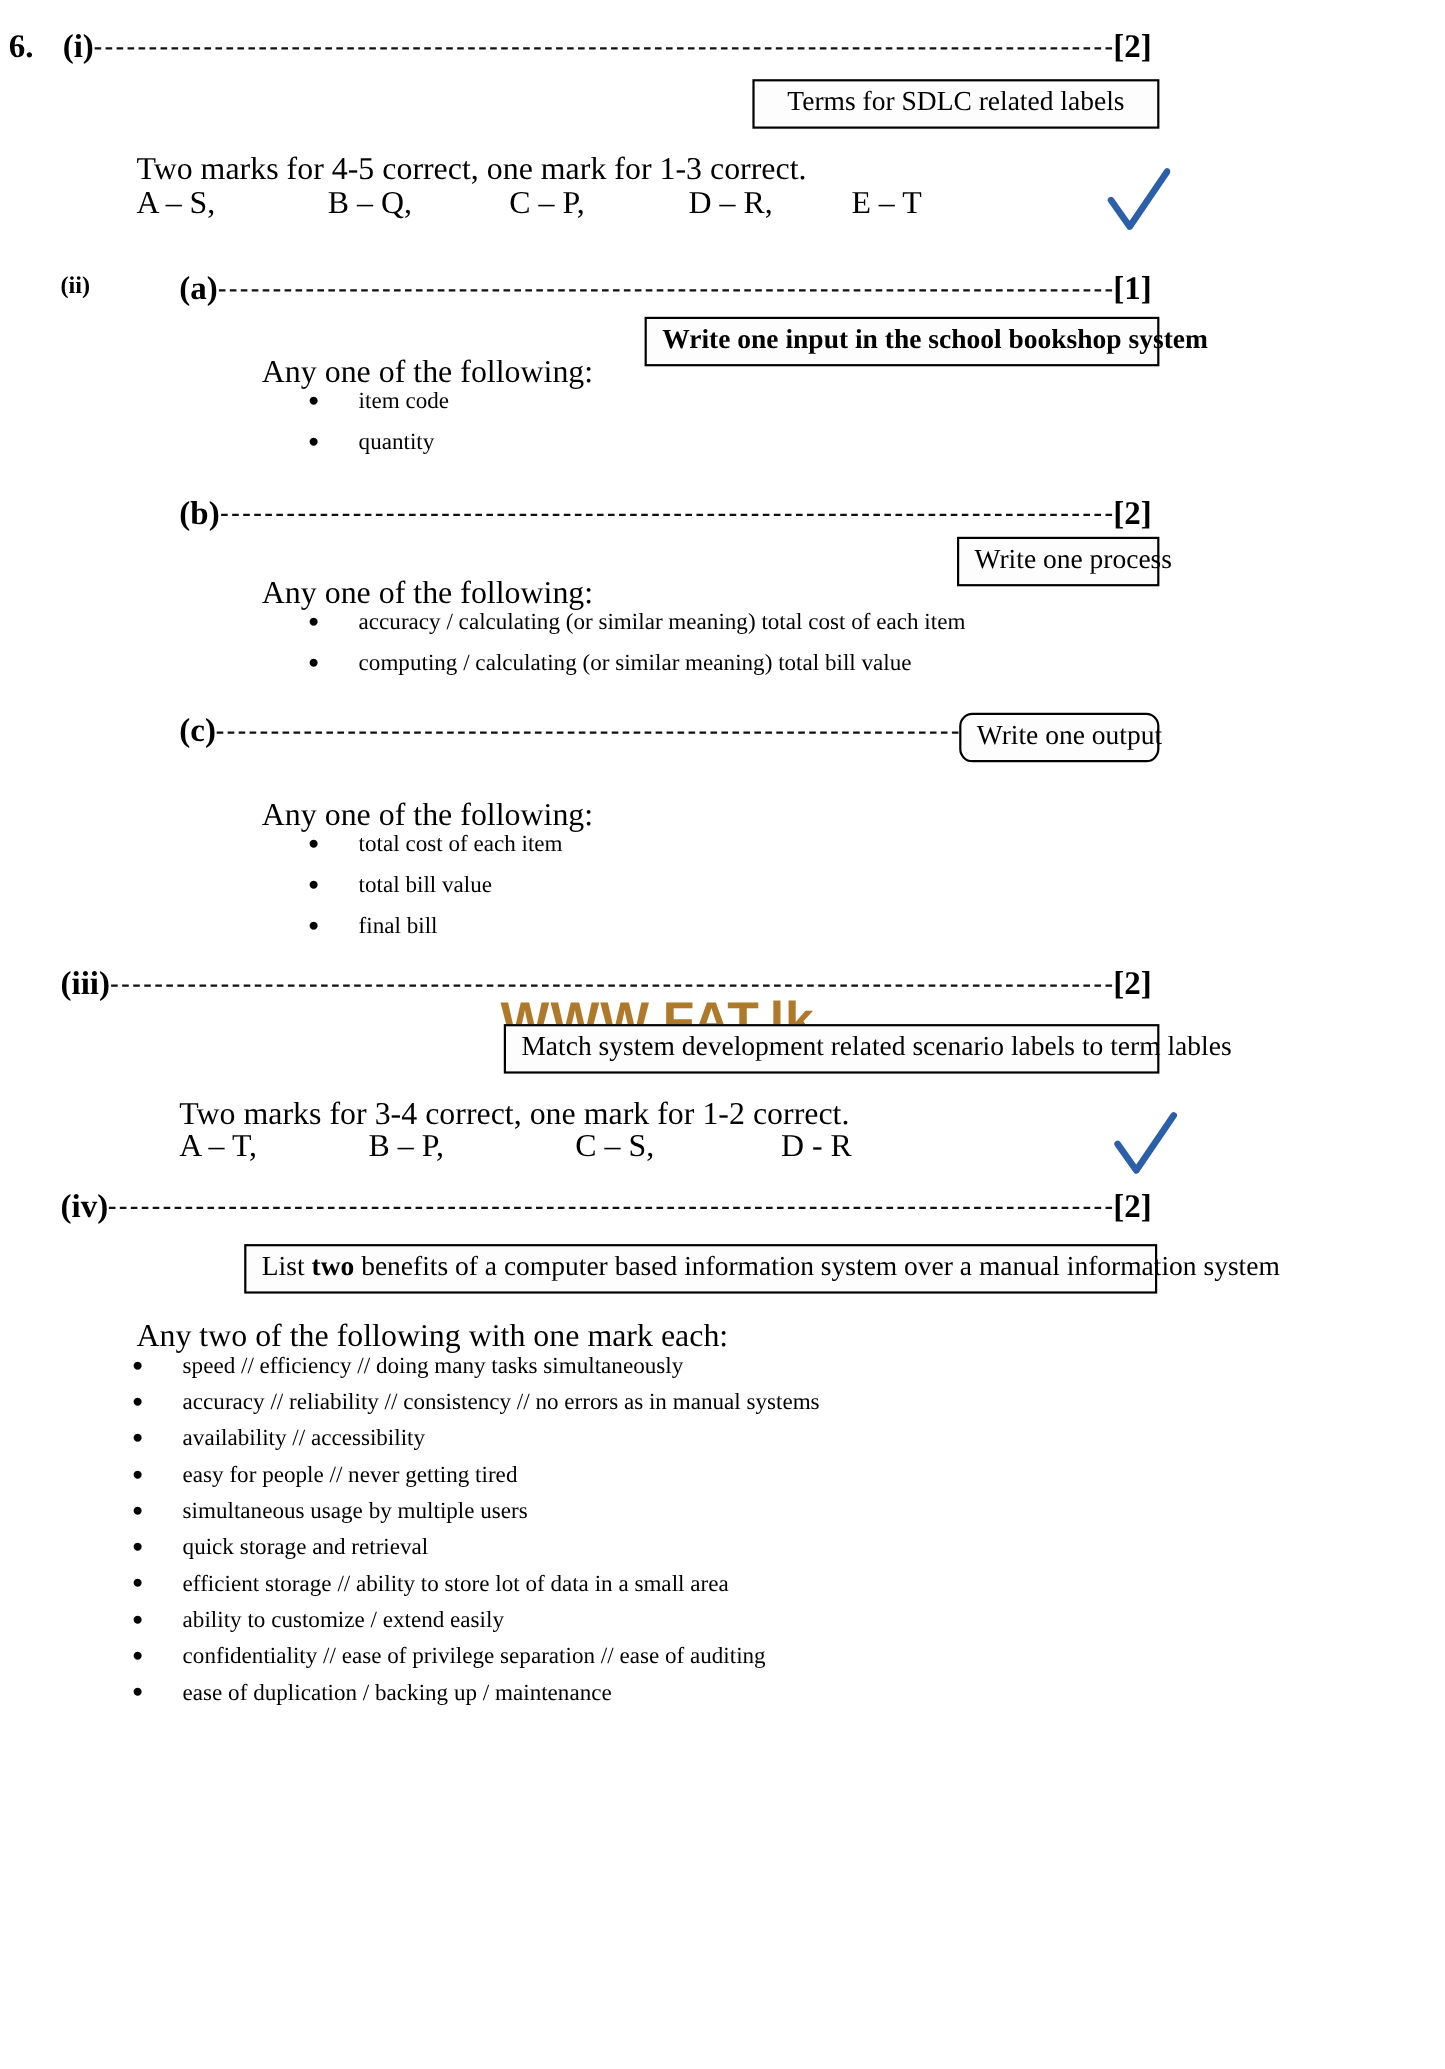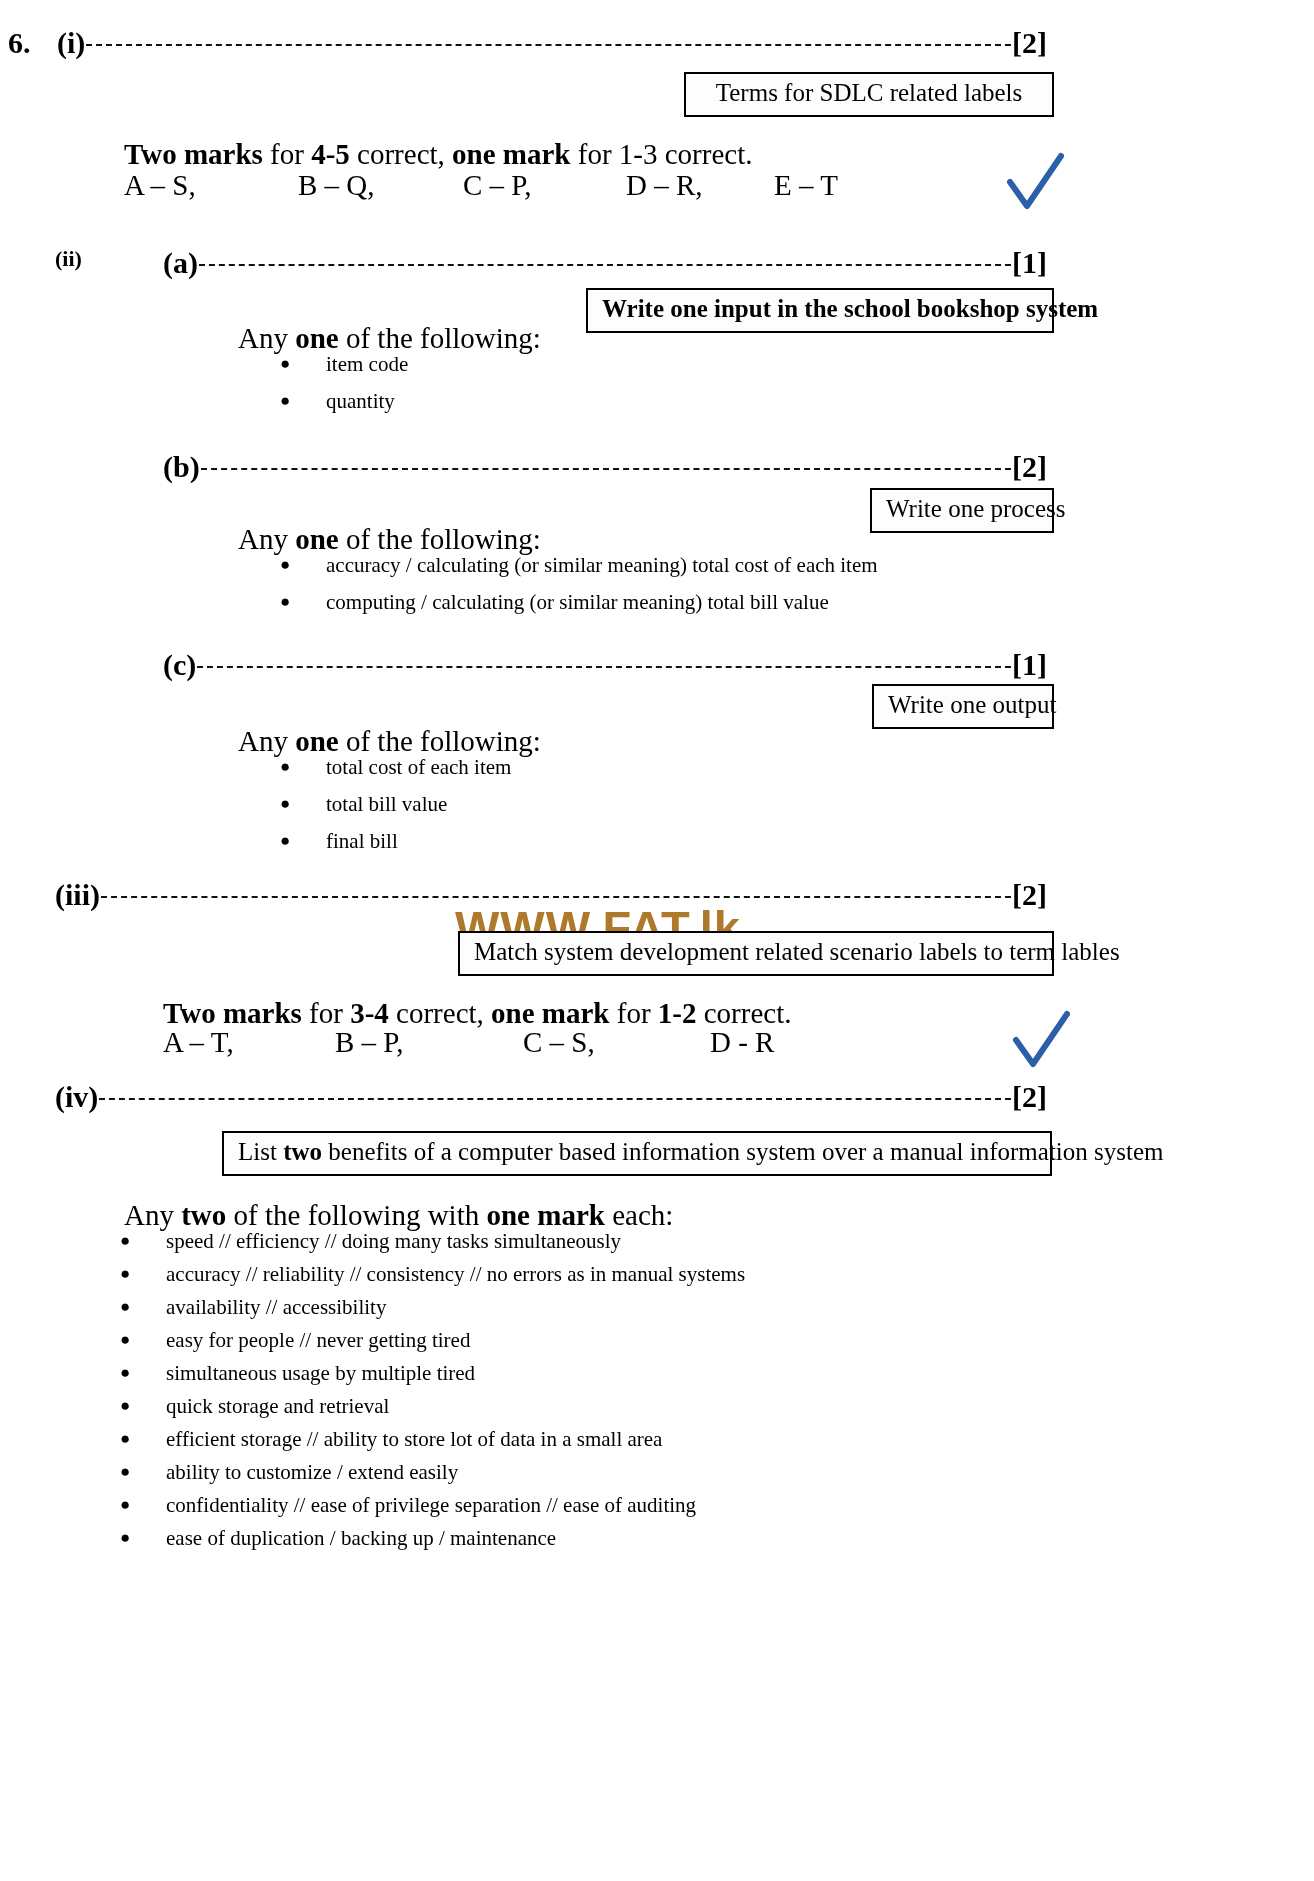--- a/index.html
+++ b/index.html
@@ -85,21 +85,21 @@
     z-index: 3;
     white-space: nowrap;
   }
   .hint-box b { font-weight: bold; }
 
   
   .ans {
     font-size: 29px;
     line-height: 1.25;
   }
-  .ans b { font-weight: bold; }
+  .ans b { font-weight: normal; }
 
   
   .blist {
     position: absolute;
     margin: 0;
     padding: 0;
     list-style: none;
     z-index: 2;
   }
   .blist li {
@@ -207,21 +207,21 @@
     <li>accuracy / calculating (or similar meaning) total cost of each item</li>
     <li>computing / calculating (or similar meaning) total bill value</li>
   </ul>
 
   <div class="leader-row" style="left:163px; top:648px; width:884px;">
     <span class="leader-tag">(c)</span>
     <span class="leader-line"></span>
     <span class="leader-marks">[1]</span>
   </div>
 
-  <div class="hint-box" style="left:872px; top:684px; width:150px;">Write one output</div>
+  <div class="hint-box" style="left:872px; top:648px; width:150px;border-radius:12px;">Write one output</div>
 
   <div class="abs ans" style="left:238px; top:723px;">
     <span>Any </span><b>one</b><span> of the following:</span>
   </div>
 
   <ul class="blist" style="left:272px; top:757px;">
     <li>total cost of each item</li>
     <li>total bill value</li>
     <li>final bill</li>
   </ul>
@@ -263,21 +263,21 @@
 
   <div class="abs ans" style="left:124px; top:1197px;">
     <span>Any </span><b>two</b><span> of the following with </span><b>one mark</b><span> each:</span>
   </div>
 
   <ul class="blist long" style="left:112px; top:1231px;">
     <li>speed // efficiency // doing many tasks simultaneously</li>
     <li>accuracy // reliability // consistency // no errors as in manual systems</li>
     <li>availability // accessibility</li>
     <li>easy for people //  never getting tired</li>
-    <li>simultaneous usage by multiple tired</li>
+    <li>simultaneous usage by multiple users</li>
     <li>quick storage and retrieval</li>
     <li>efficient storage // ability to store lot of data in a small area</li>
     <li>ability to customize / extend easily</li>
     <li>confidentiality // ease of privilege separation // ease of auditing</li>
     <li>ease of duplication / backing up / maintenance</li>
   </ul>
 
 </div>
 
 </body></html>

